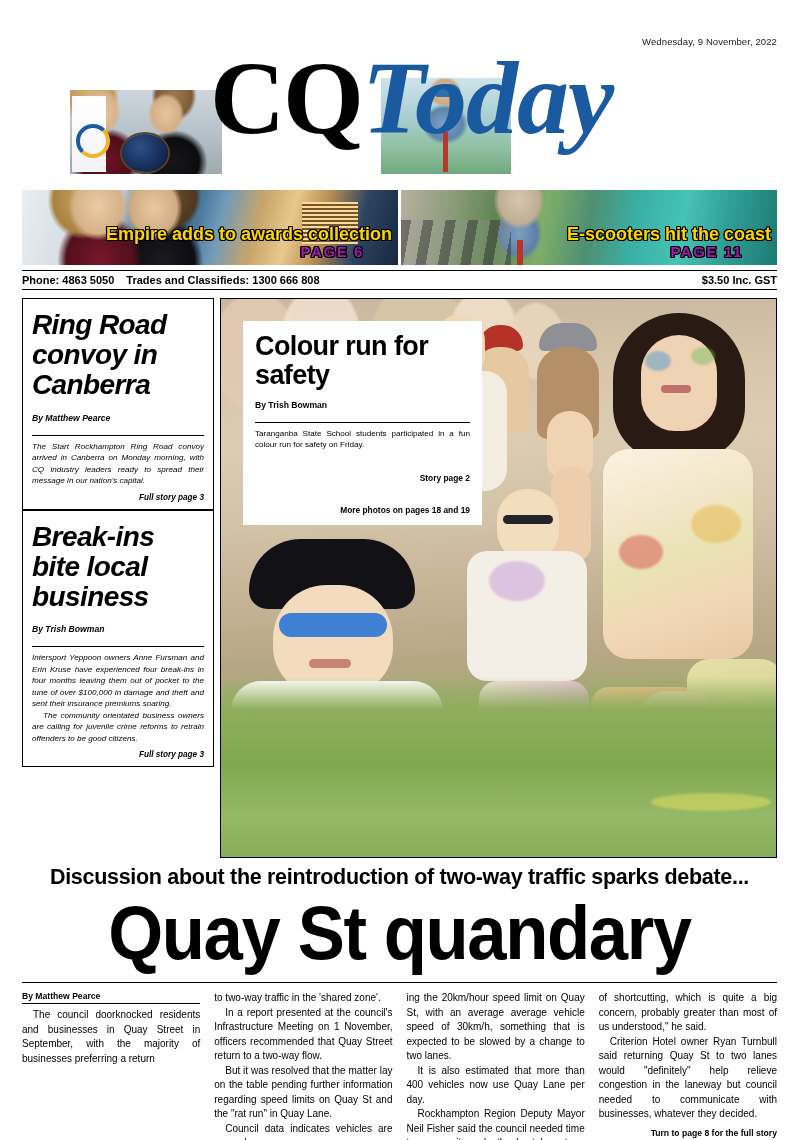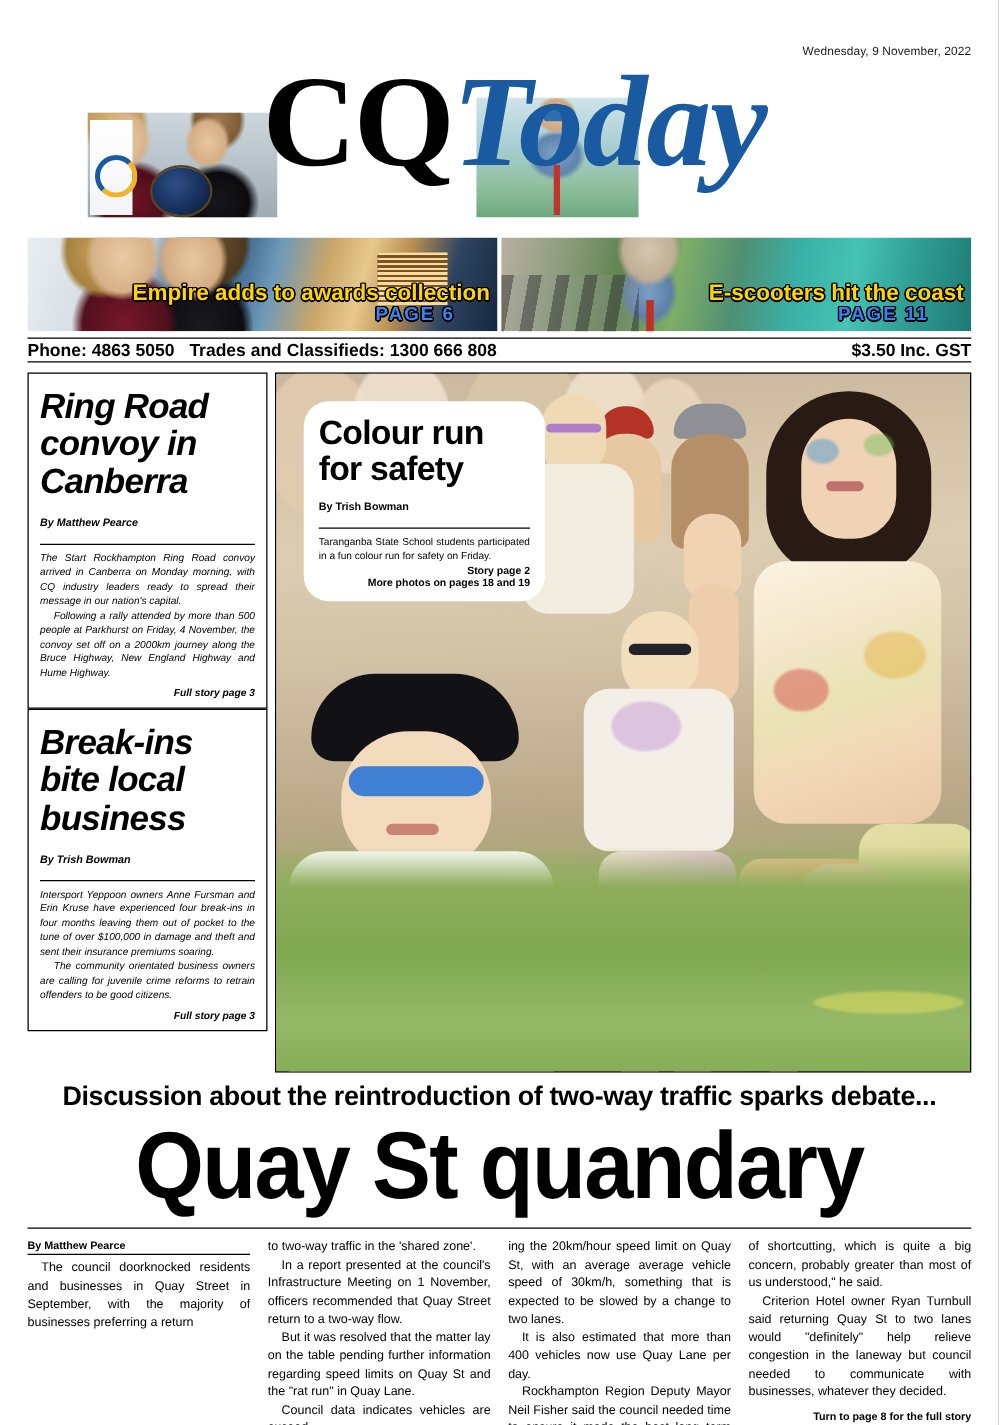--- a/index.html
+++ b/index.html
@@ -212,42 +212,42 @@
     text-shadow:
       -1.2px 0 0 #000, 1.2px 0 0 #000, 0 -1.2px 0 #000, 0 1.2px 0 #000,
       -1px -1px 0 #000, 1px -1px 0 #000, -1px 1px 0 #000, 1px 1px 0 #000;
     letter-spacing: 0px;
     line-height: 1.06;
   }
   .promo-page {
     font-family: "Liberation Sans", sans-serif;
     font-weight: bold;
     font-size: 15px;
-    color: #3b82f6;
+    color: #a21caf;
     letter-spacing: 1.6px;
     text-shadow:
       -1.2px 0 0 #000, 1.2px 0 0 #000, 0 -1.2px 0 #000, 0 1.2px 0 #000,
       -1px -1px 0 #000, 1px -1px 0 #000, -1px 1px 0 #000, 1px 1px 0 #000;
     line-height: 1.12;
     padding-right: 28px;
   }
 
   
   .contactbar {
     position: absolute;
     top: 270px;
     left: 22px;
     width: 755px;
     height: 18px;
     border-top: 1.6px solid #000;
     border-bottom: 1.6px solid #000;
     display: flex;
     align-items: center;
     justify-content: space-between;
-    font-size: 14px;
+    font-size: 11px;
     font-weight: bold;
     font-family: "Liberation Sans", sans-serif;
     text-align: center;
   }
   .contactbar .left span { margin-right: 12px; }
 
   
   .sidebar {
     position: absolute;
     top: 298px;
@@ -326,47 +326,46 @@
   .fig {
     position: absolute;
     filter: blur(0.6px);
   }
 
   
   .overlay-box {
     position: absolute;
     top: 22px;
     left: 22px;
-    width: 193px;
+    width: 239px;
     background: #ffffff;
     padding: 11px 12px 10px 12px;
     box-sizing: border-box;
     z-index: 20;
-    border-radius: 20px;
   }
   .overlay-head {
     font-family: "Liberation Sans", sans-serif;
     font-weight: bold;
     font-size: 27px;
     line-height: 1.07;
     letter-spacing: -0.6px;
     margin-bottom: 10px;
   }
   .overlay-body {
     font-family: "Liberation Sans", sans-serif;
     font-size: 8.1px;
     line-height: 1.45;
     text-align: justify;
   }
   .overlay-refer {
     font-family: "Liberation Sans", sans-serif;
     font-weight: bold;
     font-size: 8.4px;
     text-align: right;
-    margin-top: 0;
+    margin-top: 22px;
   }
 
   
   .lead {
     position: absolute;
     top: 866px;
     left: 22px;
     width: 755px;
   }
   .lead-kicker {
@@ -479,21 +478,20 @@
     <div>$3.50 Inc. GST</div>
   </div>
 
   <div class="sidebar">
 
     <div class="side-box">
       <div class="side-head">Ring Road convoy in Canberra</div>
       <div class="byline">By Matthew Pearce</div>
       <div class="side-body">
         <p class="first">The Start Rockhampton Ring Road convoy arrived in Canberra on Monday morning, with CQ industry leaders ready to spread their message in our nation's capital.</p>
-        <p>Following a rally attended by more than 500 people at Parkhurst on Friday, 4 November, the convoy set off on a 2000km journey along the Bruce Highway, New England Highway and Hume Highway.</p>
       </div>
       <div class="refer">Full story page 3</div>
     </div>
 
     <div class="side-box">
       <div class="side-head">Break-ins bite local business</div>
       <div class="byline">By Trish Bowman</div>
       <div class="side-body">
         <p class="first">Intersport Yeppoon owners Anne Fursman and Erin Kruse have experienced four break-ins in four months leaving them out of pocket to the tune of over $100,000 in damage and theft and sent their insurance premiums soaring.</p>
         <p>The community orientated business owners are calling for juvenile crime reforms to retrain offenders to be good citizens.</p>

